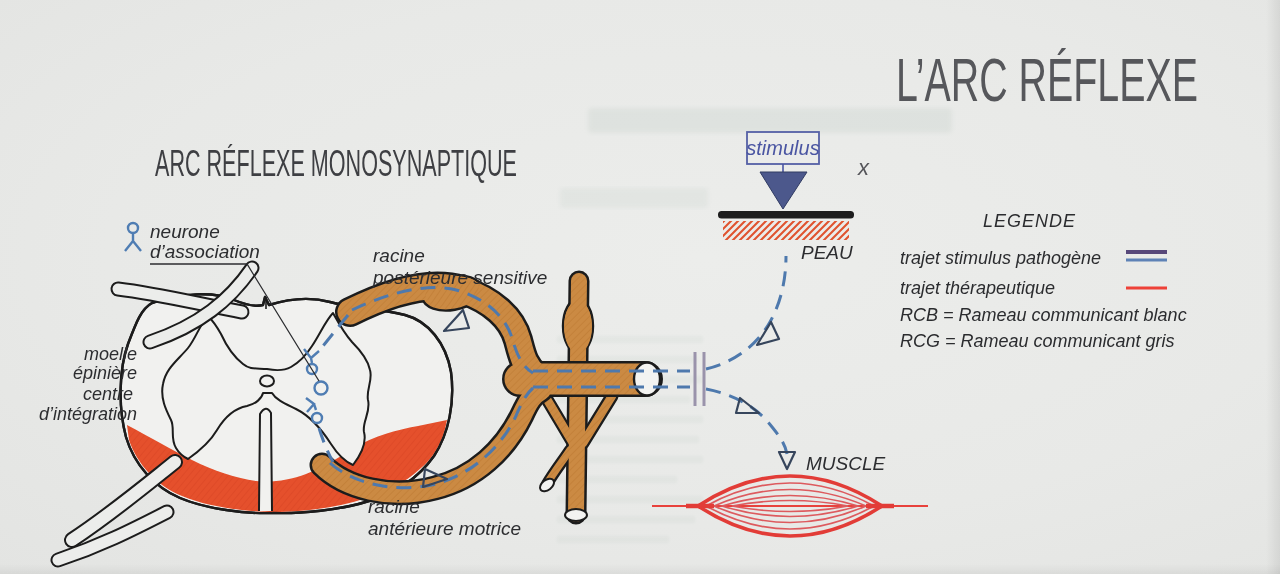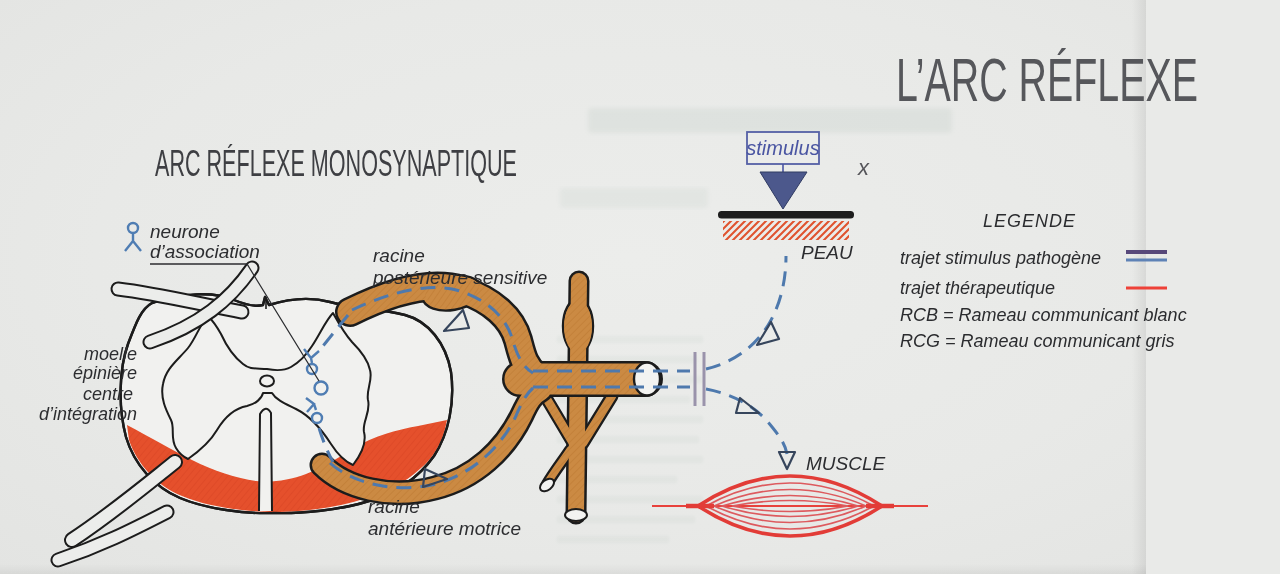--- a/index.html
+++ b/index.html
@@ -1,21 +1,21 @@
 <!DOCTYPE html>
 <html><head>
 <meta charset="utf-8">
 <style>
   html,body{margin:0;padding:0;}
   body{
     width:1280px;height:574px;overflow:hidden;
     background:#e9eae8;
     font-family:"Liberation Sans", sans-serif;
   }
-  .page{position:relative;width:1146px;height:574px;
+  .page{position:relative;width:1280px;height:574px;
     background:
       linear-gradient(to left, rgba(0,0,0,0.07), rgba(0,0,0,0) 14px),
       linear-gradient(to top, rgba(0,0,0,0.05), rgba(0,0,0,0) 10px),
       radial-gradient(ellipse at 55% 45%, #ecedeb 0%, #e8e9e7 60%, #e3e4e2 100%);
   }
   svg{position:absolute;left:0;top:0;}
   text{user-select:none;}
   .lbl{font-style:italic;fill:#2c2d30;font-size:19px;}
   .lbl-sm{font-style:italic;fill:#2c2d30;font-size:18px;}
   .bigtitle{fill:#56575b;font-size:62px;letter-spacing:0px;}

